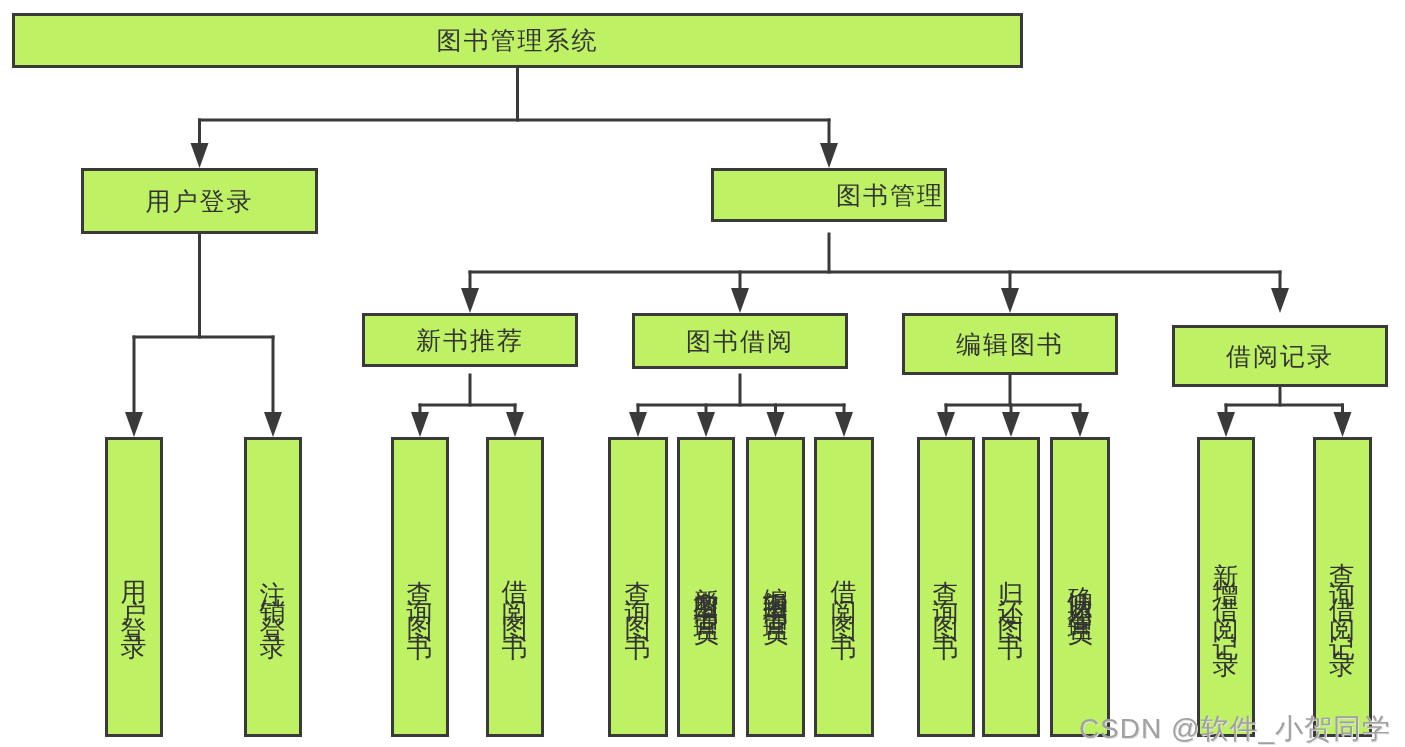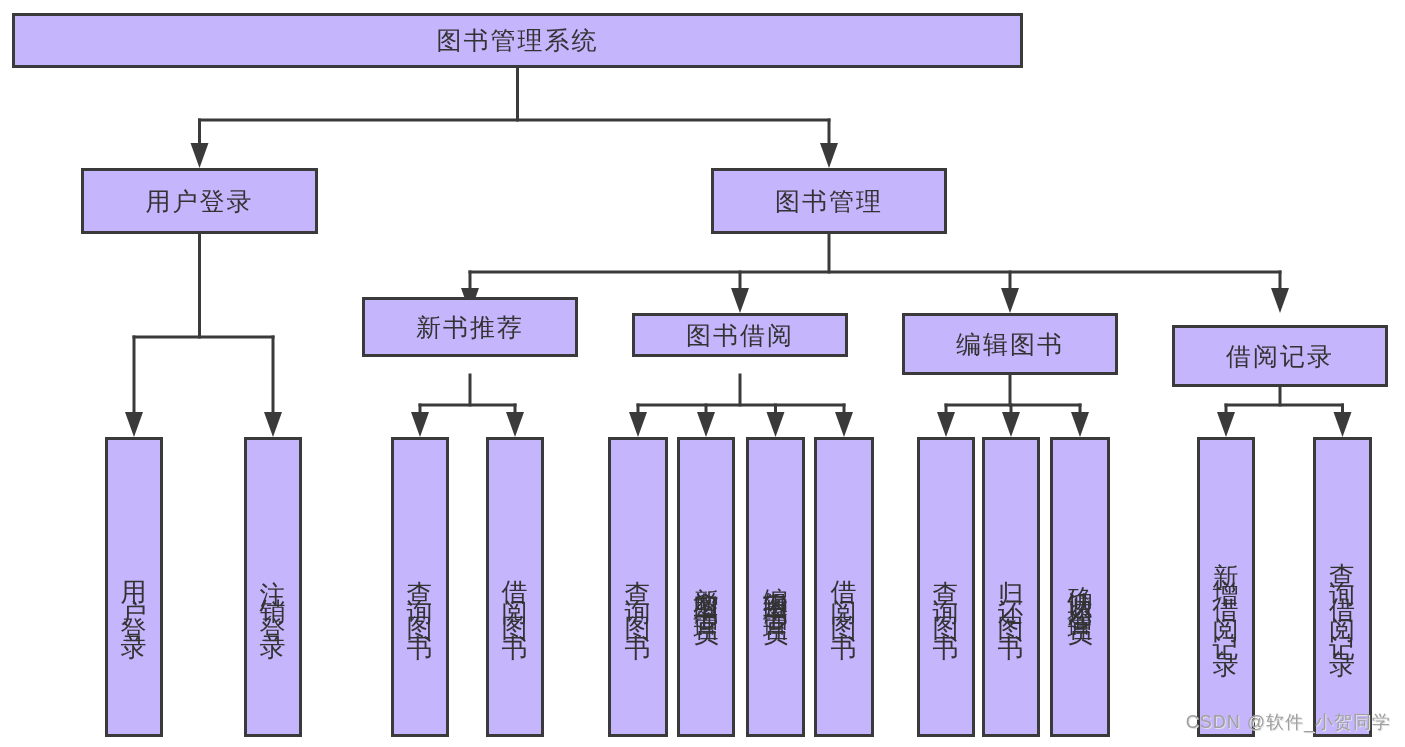--- a/index.html
+++ b/index.html
@@ -8,21 +8,21 @@
     width:1405px;height:747px;
     background:#ffffff;
     overflow:hidden;
     font-family:"Liberation Sans","DejaVu Sans",sans-serif;
   }
   #edges{position:absolute;left:0;top:0;width:1405px;height:747px;}
   .box{
     position:absolute;
     box-sizing:border-box;
     border:3px solid #3a3a3a;
-    background:#c4b5fd;
+    background:#bef264;
     display:flex;
     align-items:center;
     justify-content:center;
     color:#333333;
     font-size:25px;
     letter-spacing:2px;
   }
   .box span{display:block;white-space:nowrap;}
   .box.vertical span{
     writing-mode:vertical-rl;
@@ -34,21 +34,21 @@
   }
   .box.vertical.tight span{
     font-size:25px;
     letter-spacing:5px;
     padding-top:5px;
   }
   #watermark{
     position:absolute;
     right:14px;
     top:710px;
-    font-size:18px;
+    font-size:28px;
     color:#a0a0a0;
     letter-spacing:1px;
     text-shadow:1px 1px 0 #e2e2e2;
     z-index:5;
   }
 </style>
 </head>
 <body>
 
 <div id="canvas">
@@ -112,33 +112,33 @@
       </div>
       <div class="box" style="left: 81px; top: 168px; width: 237px; height: 66px;">
         <span>用户登录</span>
       </div>
       <div class="box vertical" style="left: 105px; top: 437px; width: 58px; height: 300px;">
         <span>用户登录</span>
       </div>
       <div class="box vertical" style="left: 244px; top: 437px; width: 58px; height: 300px;">
         <span>注销登录</span>
       </div>
-      <div class="box" style="left: 711px; top: 168px; width: 236px; height: 66px;">
+      <div class="box" style="left: 711px; top: 168px; width: 236px; height: 54px; justify-content: flex-end;">
         <span>图书管理</span>
       </div>
-      <div class="box" style="left: 362px; top: 297px; width: 216px; height: 60px;">
+      <div class="box" style="left: 362px; top: 313px; width: 216px; height: 54px;">
         <span>新书推荐</span>
       </div>
       <div class="box vertical" style="left: 391px; top: 437px; width: 58px; height: 300px;">
         <span>查询图书</span>
       </div>
       <div class="box vertical" style="left: 486px; top: 437px; width: 58px; height: 300px;">
         <span>借阅图书</span>
       </div>
-      <div class="box" style="left: 632px; top: 313px; width: 216px; height: 44px;">
+      <div class="box" style="left: 632px; top: 313px; width: 216px; height: 56px;">
         <span>图书借阅</span>
       </div>
       <div class="box vertical" style="left: 608px; top: 437px; width: 60px; height: 300px;">
         <span>查询图书</span>
       </div>
       <div class="box vertical tight" style="left: 677px; top: 437px; width: 58px; height: 300px;">
         <span>新增图书（管理员）</span>
       </div>
       <div class="box vertical tight" style="left: 746px; top: 437px; width: 59px; height: 300px;">
         <span>编辑图书（管理员）</span>

